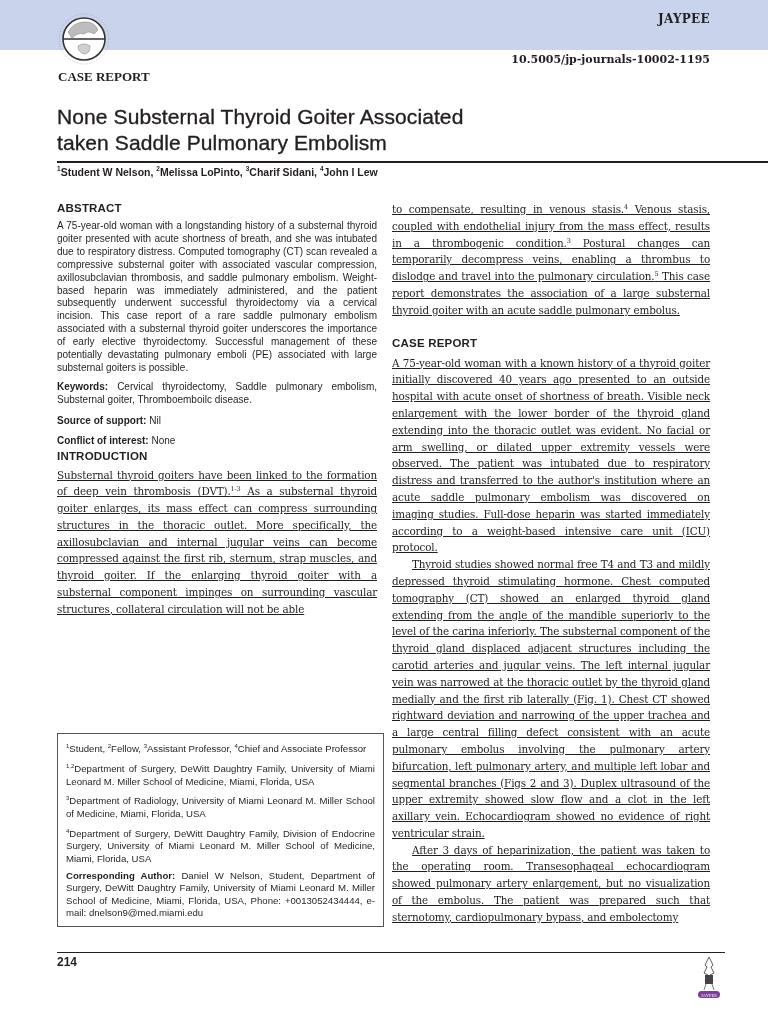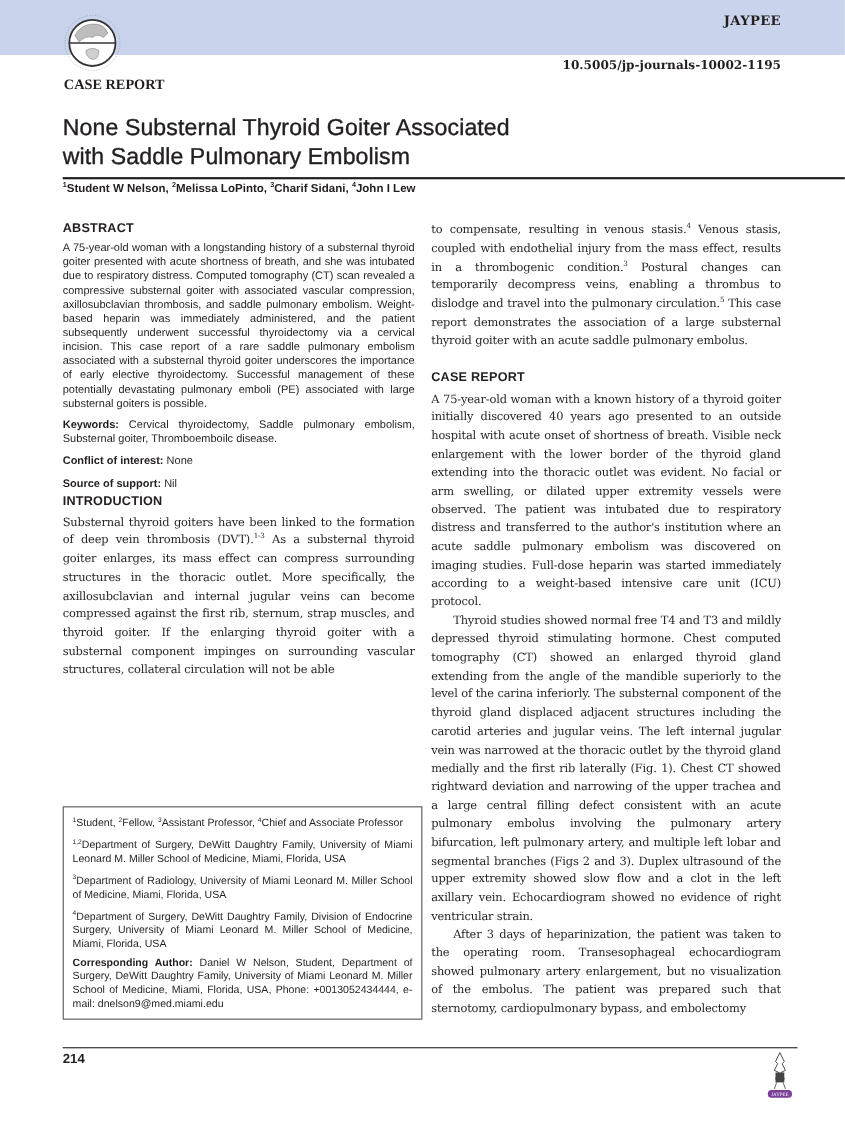--- a/index.html
+++ b/index.html
@@ -12,21 +12,21 @@
   .title { position: absolute; left: 57px; top: 104px; width: 600px; font-family: "Liberation Sans", sans-serif; font-size: 21px; line-height: 26px; color: #231f20; font-weight: normal; letter-spacing: 0.1px; -webkit-text-stroke: 0.35px #231f20; }
   .title-rule { position: absolute; left: 57px; top: 161px; width: 711px; height: 2px; background: #231f20; }
   .authors { position: absolute; left: 57px; top: 165px; font-family: "Liberation Sans", sans-serif; font-size: 10.5px; font-weight: bold; color: #231f20; }
   .authors sup { font-size: 6.5px; }
   .col-left { position: absolute; left: 57px; top: 202px; width: 320px; }
   .col-right { position: absolute; left: 392px; top: 201px; width: 318px; }
   .sec-head { font-family: "Liberation Sans", sans-serif; font-weight: bold; font-size: 11.5px; color: #231f20; margin: 0 0 6px 0; letter-spacing: 0.2px; }
   .abs { font-family: "Liberation Sans", sans-serif; font-size: 10px; line-height: 12.9px; text-align: justify; color: #231f20; margin: 0; }
   .meta { font-family: "Liberation Sans", sans-serif; font-size: 10px; line-height: 12.9px; text-align: justify; color: #231f20; margin: 6px 0 0 0; }
   .meta b { font-weight: bold; }
-  .body { font-family: "DejaVu Serif", serif; font-size: 10.4px; line-height: 16.8px; text-align: justify; color: #231f20; margin: 0; letter-spacing: -0.15px; }
+  .body { font-family: "DejaVu Serif", serif; font-size: 10.4px; line-height: 16.8px; text-align: justify; color: #231f20; margin: 0; letter-spacing: -0.15px; text-decoration: underline; }
   .body sup { font-size: 6.5px; line-height: 0; }
   .indent { text-indent: 20px; }
   .affil { position: absolute; left: 57px; top: 733px; width: 316px; border: 1px solid #555; padding: 6px 8px 6px 8px; box-sizing: border-box; width: 327px; }
   .affil p { font-family: "Liberation Sans", sans-serif; font-size: 9.6px; line-height: 12.6px; text-align: justify; margin: 0 0 4px 0; color: #231f20; }
   .affil p:last-child { margin-bottom: 0; }
   .affil sup { font-size: 6px; }
   .foot-rule { position: absolute; left: 57px; top: 952px; width: 668px; height: 1px; background: #231f20; }
   .pagenum { position: absolute; left: 57px; top: 955px; font-family: "Liberation Sans", sans-serif; font-weight: bold; font-size: 12px; color: #231f20; text-align: center; }
   .publogo { position: absolute; left: 694px; top: 955px; width: 30px; height: 45px; }
 </style>
@@ -42,34 +42,34 @@
   <line x1="9" y1="31" x2="51" y2="31" stroke="#333" stroke-width="1.4"></line>
   <circle cx="30" cy="31" r="25" fill="none" stroke="#777" stroke-width="0.4" stroke-dasharray="1 1.5"></circle>
 </svg>
 
 <div class="journal">JAYPEE</div>
 <div class="doi">10.5005/jp-journals-10002-1195</div>
 <div class="case-label">CASE REPORT</div>
 
 <div class="title">
   <div>None Substernal Thyroid Goiter Associated</div>
-  <div>with Saddle Pulmonary Embolism</div>
+  <div>taken Saddle Pulmonary Embolism</div>
 </div>
 <div class="title-rule"></div>
 
 <div class="authors">
   <sup>1</sup><span>Student W Nelson, </span><sup>2</sup><span>Melissa LoPinto, </span><sup>3</sup><span>Charif Sidani, </span><sup>4</sup><span>John I Lew</span>
 </div>
 
 <div class="col-left">
   <h3 class="sec-head">ABSTRACT</h3>
   <p class="abs">A 75-year-old woman with a longstanding history of a substernal thyroid goiter presented with acute shortness of breath, and she was intubated due to respiratory distress. Computed tomography (CT) scan revealed a compressive substernal goiter with associated vascular compression, axillosubclavian thrombosis, and saddle pulmonary embolism. Weight-based heparin was immediately administered, and the patient subsequently underwent successful thyroidectomy via a cervical incision. This case report of a rare saddle pulmonary embolism associated with a substernal thyroid goiter underscores the importance of early elective thyroidectomy. Successful management of these potentially devastating pulmonary emboli (PE) associated with large substernal goiters is possible.</p>
   <p class="meta"><b>Keywords:</b> <span>Cervical thyroidectomy, Saddle pulmonary embolism, Substernal goiter, Thromboemboilc disease.</span></p>
+  <p class="meta" style="margin-top:8px"><b>Source of support:</b> <span>Nil</span></p>
   <p class="meta" style="margin-top:7px"><b>Conflict of interest:</b> <span>None</span></p>
-  <p class="meta" style="margin-top:8px"><b>Source of support:</b> <span>Nil</span></p>
 
   <h3 class="sec-head" style="margin-top:2px;margin-bottom:5px">INTRODUCTION</h3>
   <p class="body"><span>Substernal thyroid goiters have been linked to the formation of deep vein thrombosis (DVT).</span><sup>1-3</sup><span> As a substernal thyroid goiter enlarges, its mass effect can compress surrounding structures in the thoracic outlet. More specifically, the axillosubclavian and internal jugular veins can become compressed against the first rib, sternum, strap muscles, and thyroid goiter. If the enlarging thyroid goiter with a substernal component impinges on surrounding vascular structures, collateral circulation will not be able</span></p>
 </div>
 
 <div class="affil">
   <p><sup>1</sup><span>Student, </span><sup>2</sup><span>Fellow, </span><sup>3</sup><span>Assistant Professor, </span><sup>4</sup><span>Chief and Associate Professor</span></p>
   <p><sup>1,2</sup><span>Department of Surgery, DeWitt Daughtry Family, University of Miami Leonard M. Miller School of Medicine, Miami, Florida, USA</span></p>
   <p><sup>3</sup><span>Department of Radiology, University of Miami Leonard M. Miller School of Medicine, Miami, Florida, USA</span></p>
   <p><sup>4</sup><span>Department of Surgery, DeWitt Daughtry Family, Division of Endocrine Surgery, University of Miami Leonard M. Miller School of Medicine, Miami, Florida, USA</span></p>

